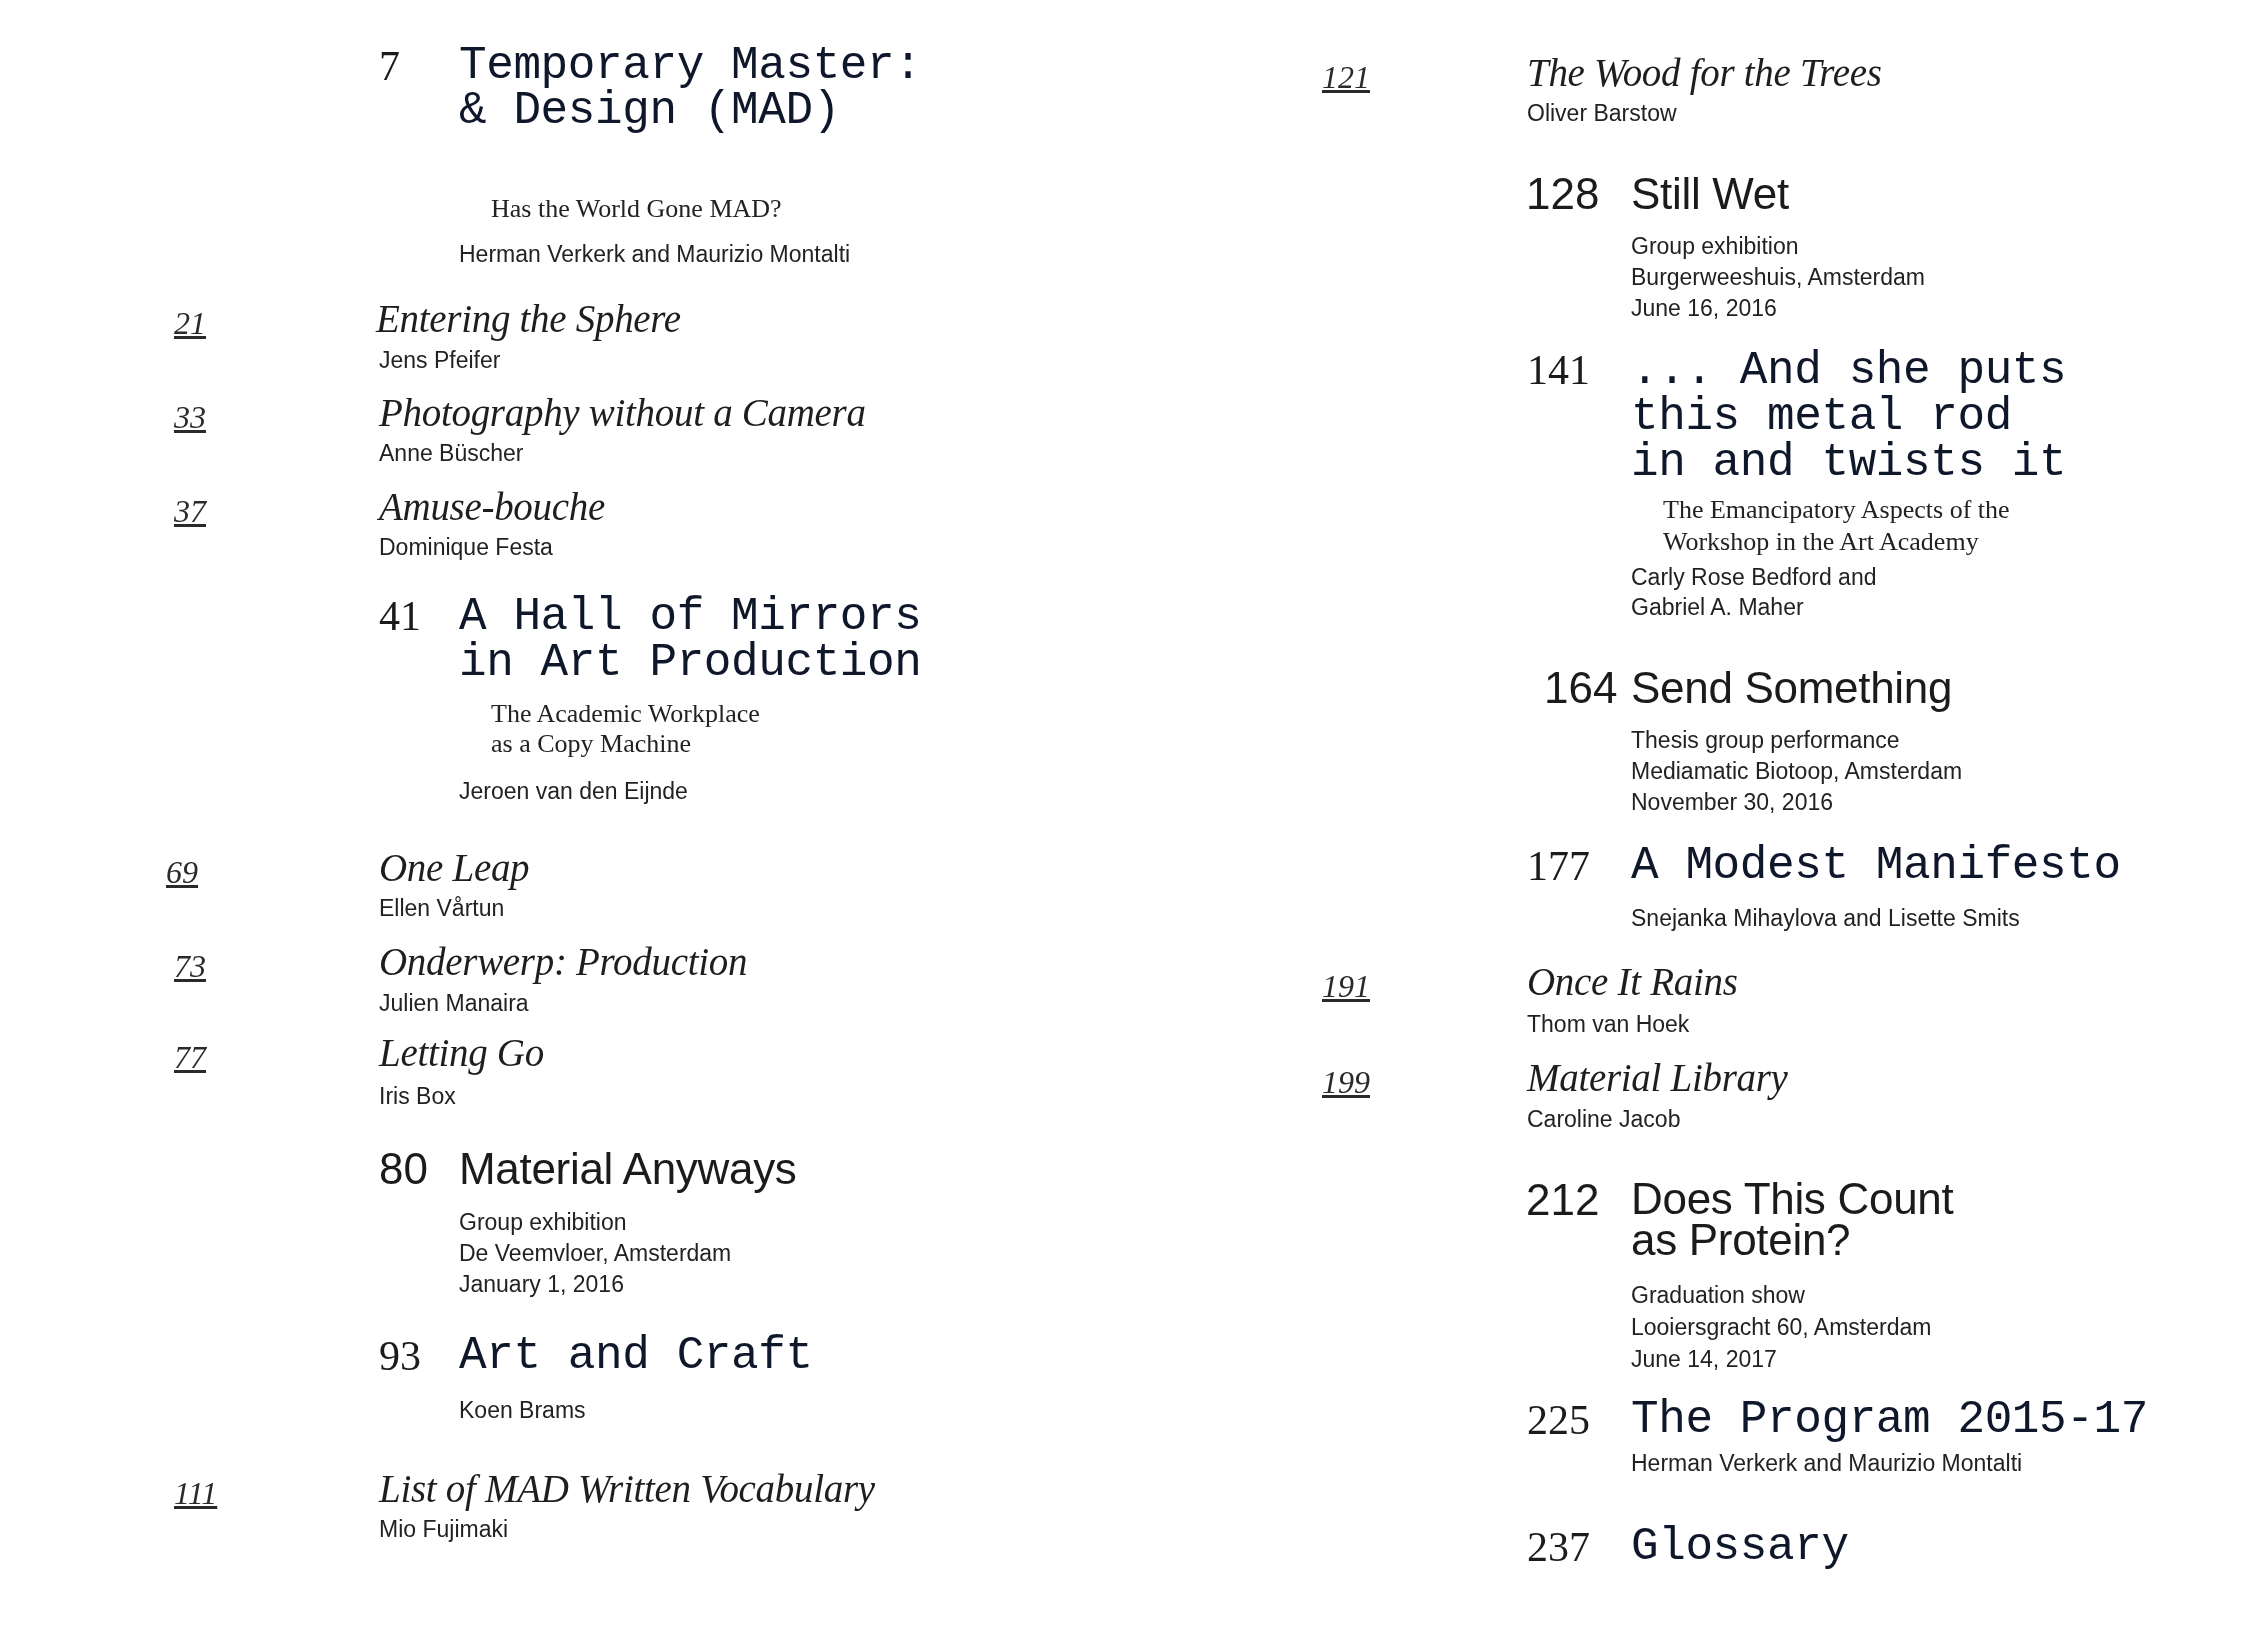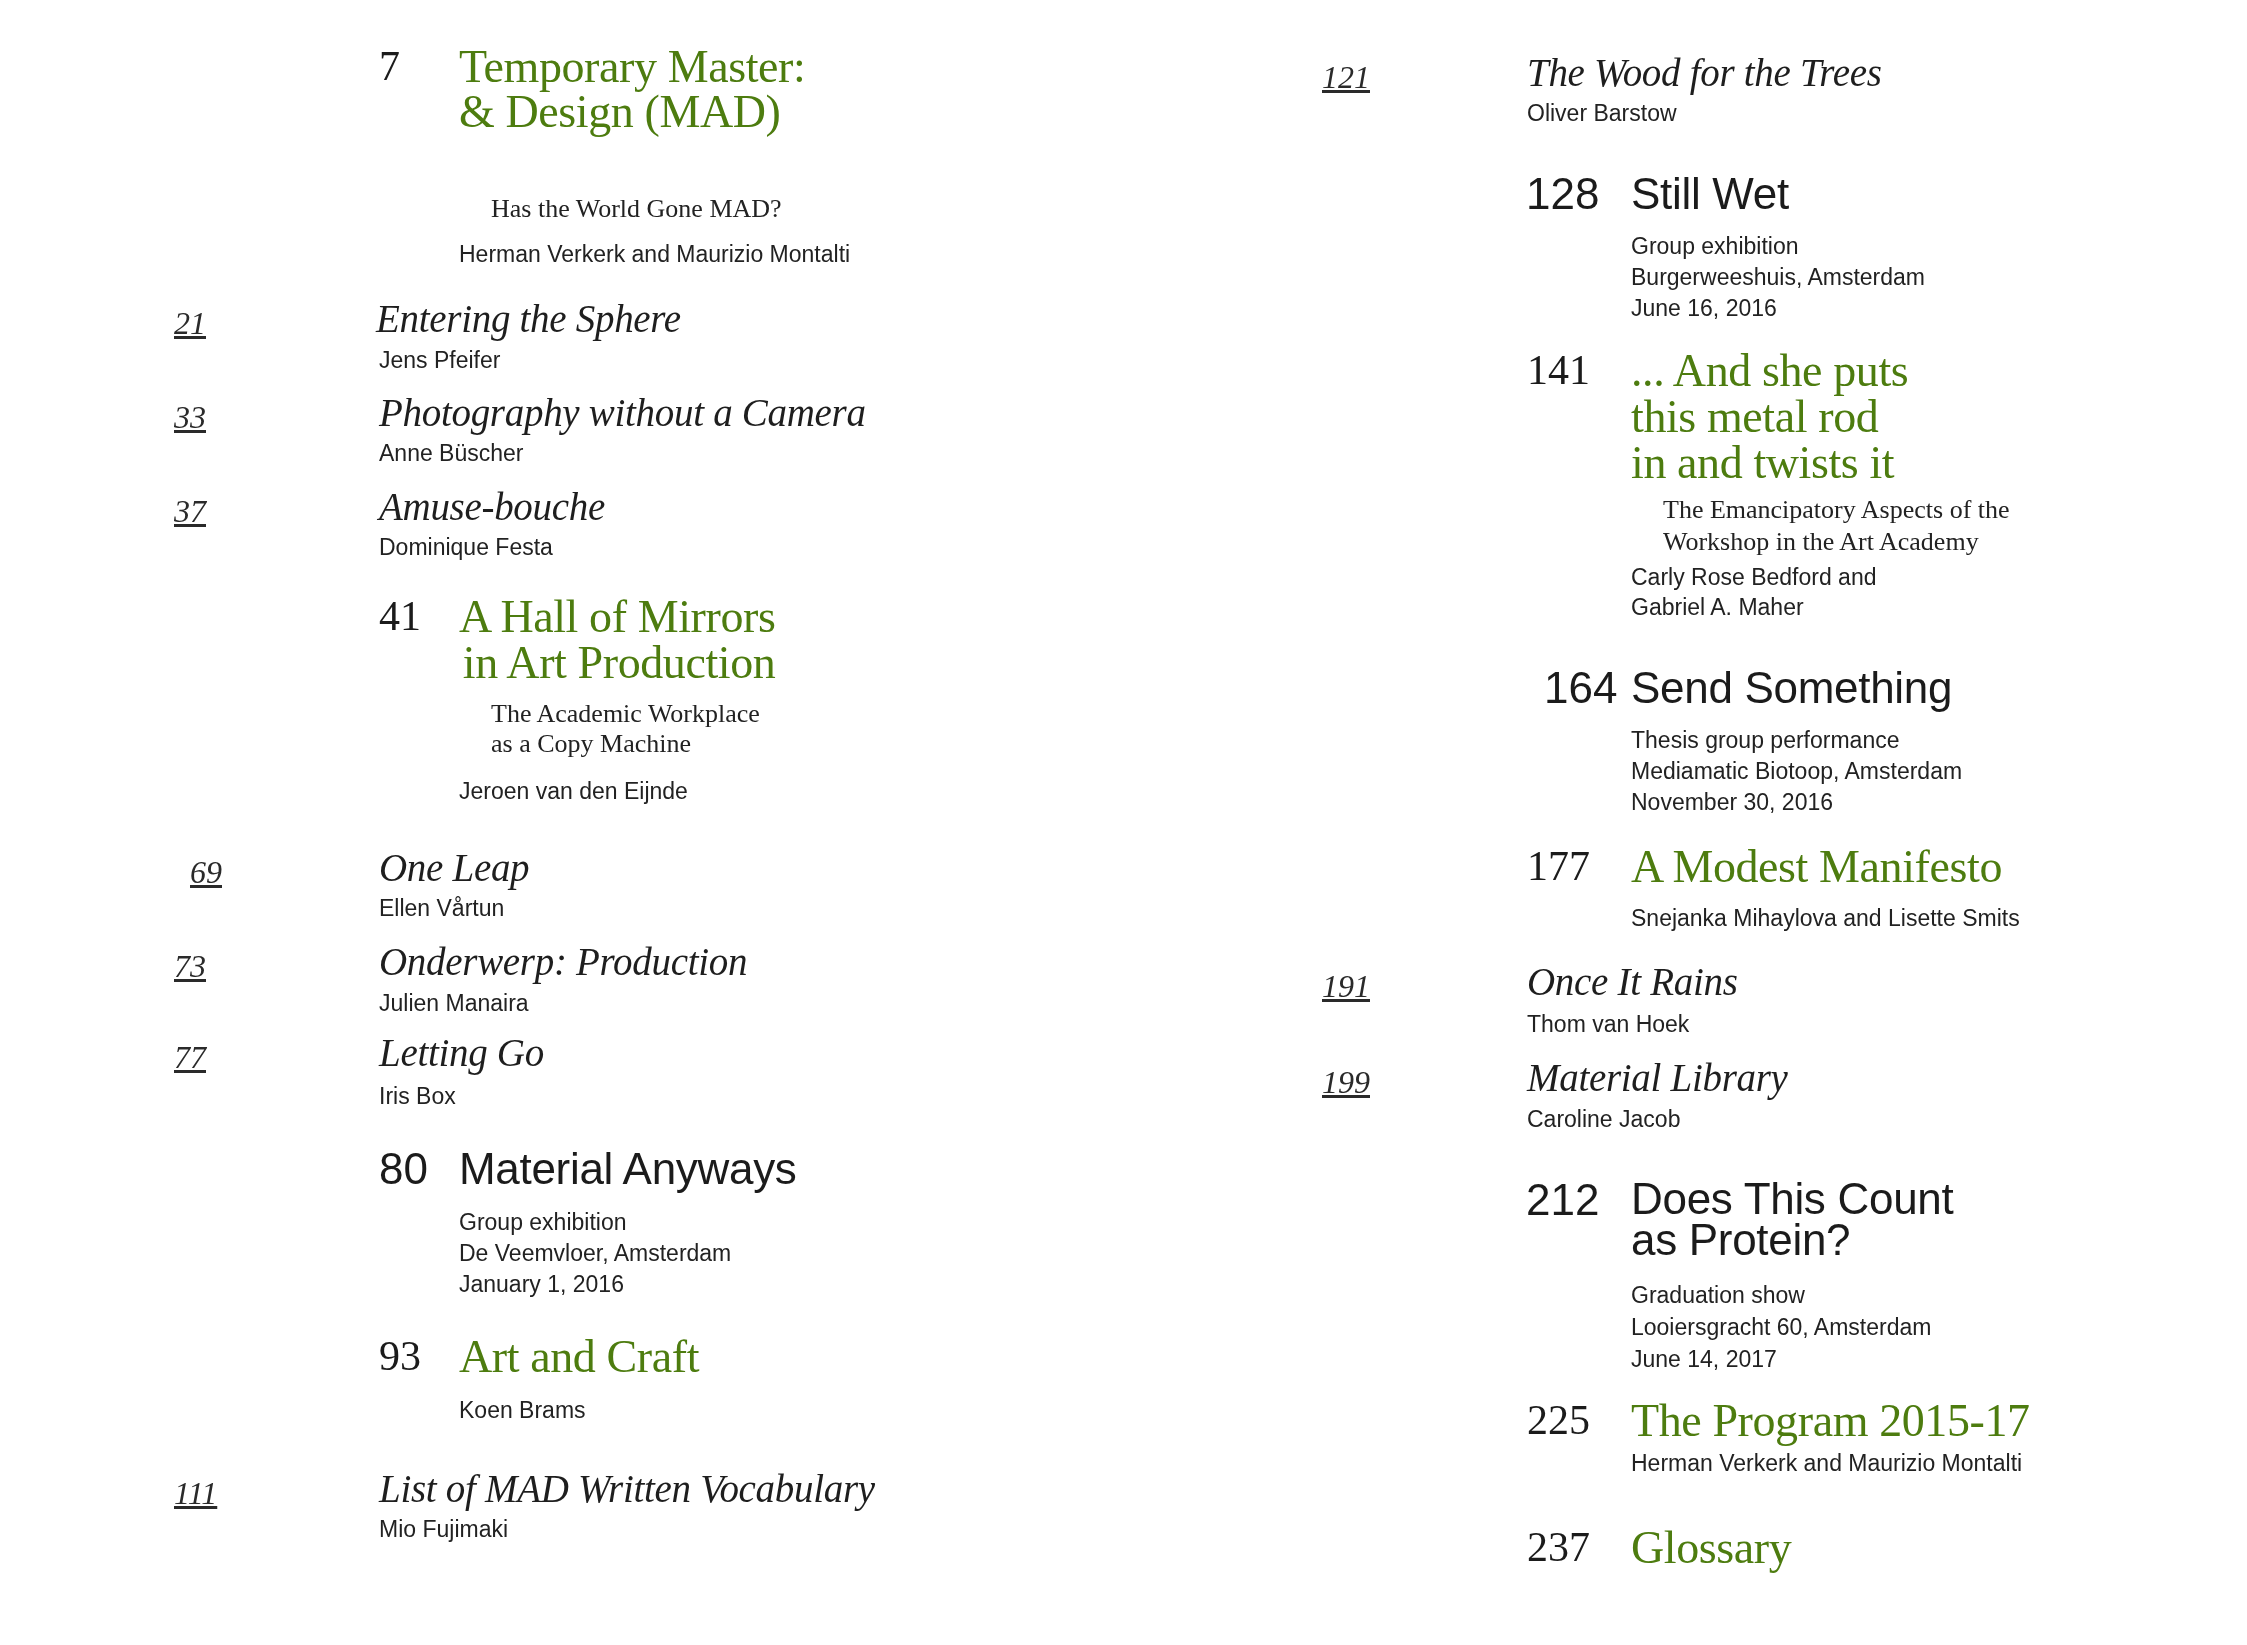--- a/index.html
+++ b/index.html
@@ -5,21 +5,21 @@
   html, body { margin: 0; padding: 0; background: #ffffff; }
   body { width: 2247px; height: 1645px; position: relative; overflow: hidden; color: #1b1b1b; }
   .page { position: absolute; top: 0; height: 1645px; width: 1124px; }
   .page-left { left: 0; }
   .page-right { left: 1124px; }
   .abs { position: absolute; white-space: nowrap; margin: 0; }
   .pnum-italic { font-family: "Liberation Serif", serif; font-style: italic; font-size: 32px; line-height: 32px; color: #2a2a2a; text-decoration: underline; }
   .script-title { font-family: "Liberation Serif", serif; font-style: italic; font-size: 39px; line-height: 40px; letter-spacing: -0.3px; color: #1e1e1e; }
   .author { font-family: "Liberation Sans", sans-serif; font-size: 23px; line-height: 32px; color: #222222; }
   .num-serif { font-family: "Liberation Serif", serif; font-size: 42px; line-height: 45px; color: #1b1b1b; }
-  .title-serif { font-family: Liberation Serif, serif; font-size: 46px; line-height: 45px; letter-spacing: -0.4px; color: #4d7c0f; }
+  .title-serif { font-family: Liberation Mono, monospace; font-size: 46px; line-height: 45px; letter-spacing: -0.4px; color: #0f172a; }
   .num-sans { font-family: "Liberation Sans", sans-serif; font-size: 44px; line-height: 44px; color: #1b1b1b; }
   .title-sans { font-family: "Liberation Sans", sans-serif; font-size: 44px; line-height: 44px; letter-spacing: -0.3px; color: #1b1b1b; }
   .subtitle-serif { font-family: "Liberation Serif", serif; font-size: 26px; line-height: 32px; color: #222222; margin-left: 32px; }
   .detail { font-family: "Liberation Sans", sans-serif; font-size: 23px; line-height: 31px; color: #222222; }
   .line { display: block; }
 </style>
 </head>
 <body>
 
 <div class="page page-left">
@@ -59,21 +59,21 @@
       <span class="line">in Art Production</span>
     </div>
     <div class="abs subtitle-serif" style="left:459px; top:699px; line-height:30px;">
       <span class="line">The Academic Workplace</span>
       <span class="line">as a Copy Machine</span>
     </div>
     <div class="abs author" style="left:459px; top:775px;">Jeroen van den Eijnde</div>
   </div>
 
   <div>
-    <div class="abs pnum-italic" style="left:190px; top:856px;">69</div>
+    <div class="abs pnum-italic" style="left:166px; top:856px;">69</div>
     <div class="abs script-title" style="left:379px; top:848px;">One Leap</div>
     <div class="abs author" style="left:379px; top:892px;">Ellen Vårtun</div>
   </div>
 
   <div>
     <div class="abs pnum-italic" style="left:174px; top:950px;">73</div>
     <div class="abs script-title" style="left:379px; top:942px;">Onderwerp: Production</div>
     <div class="abs author" style="left:379px; top:987px;">Julien Manaira</div>
   </div>
 

